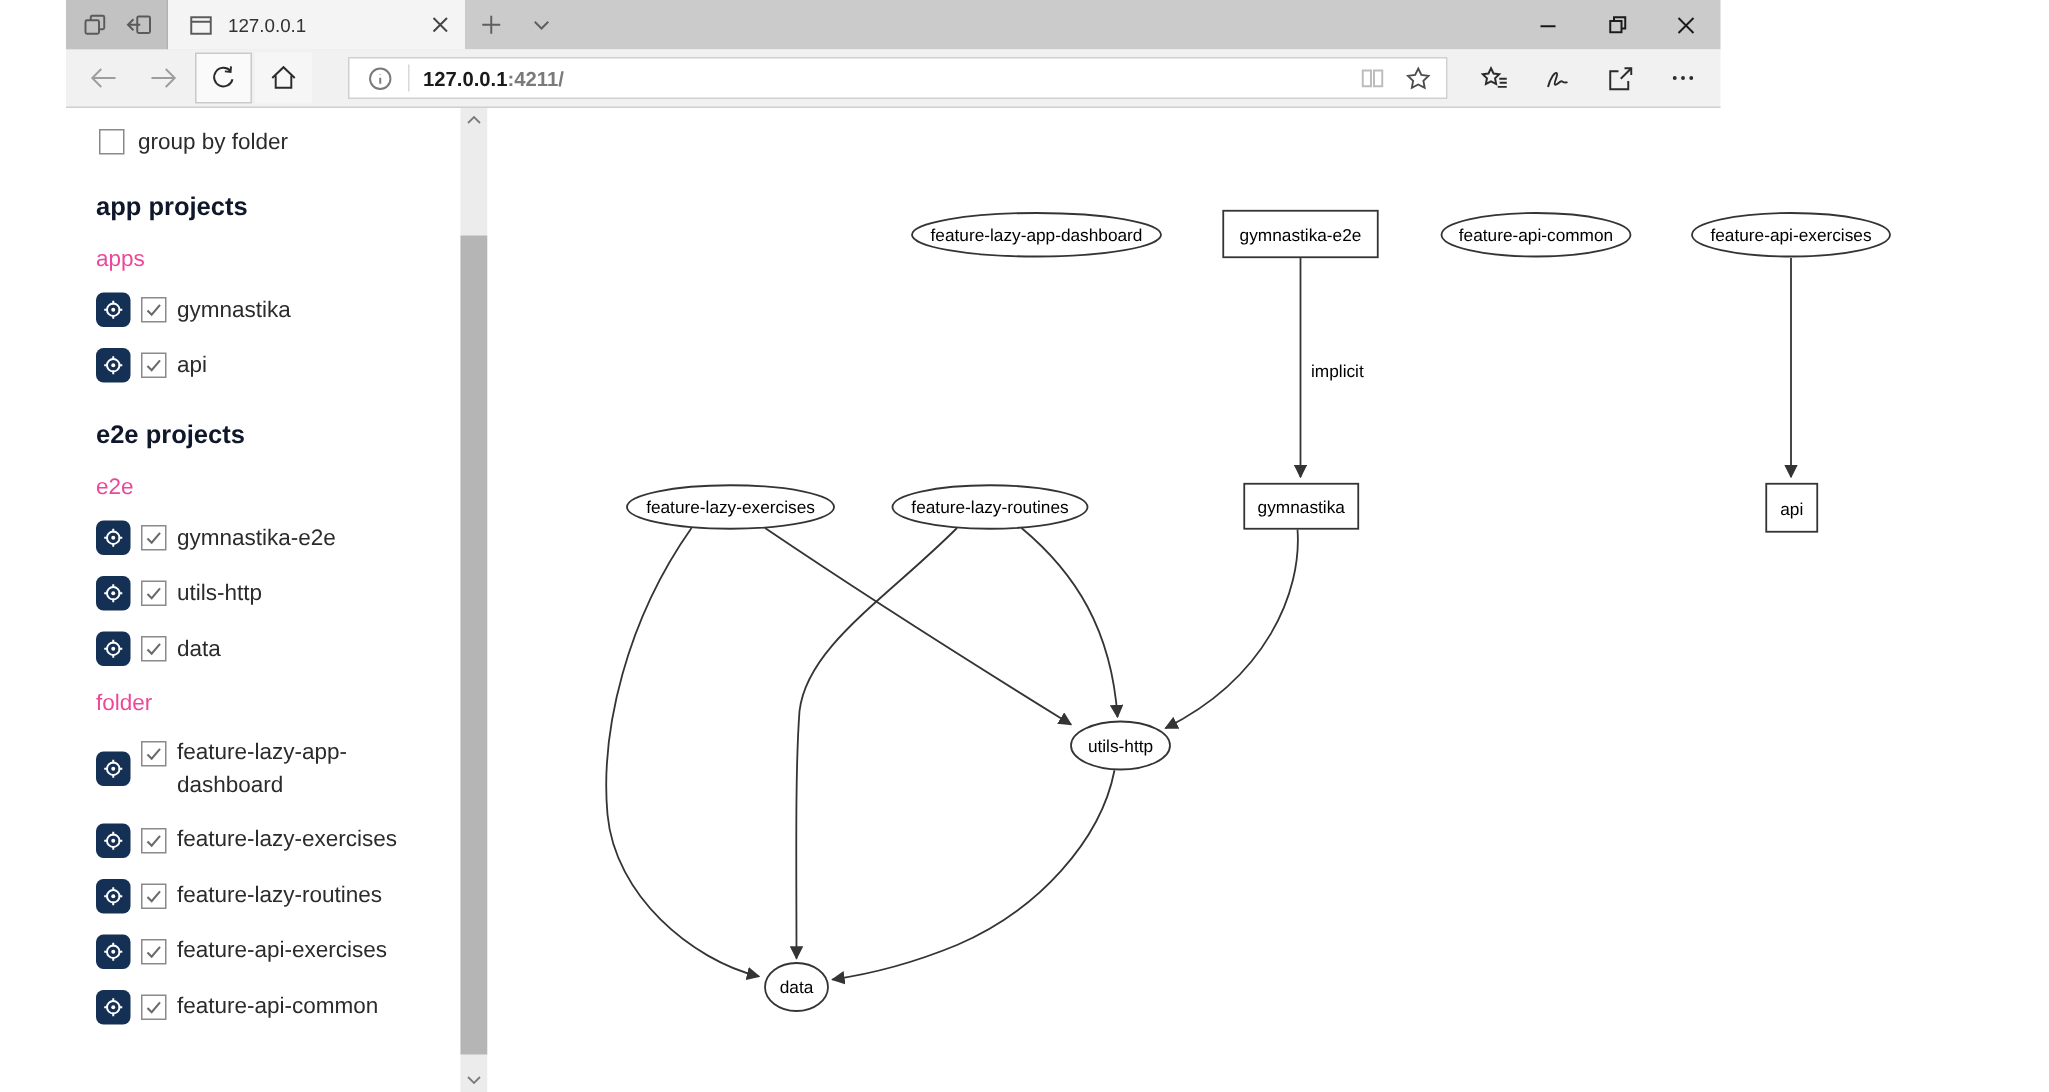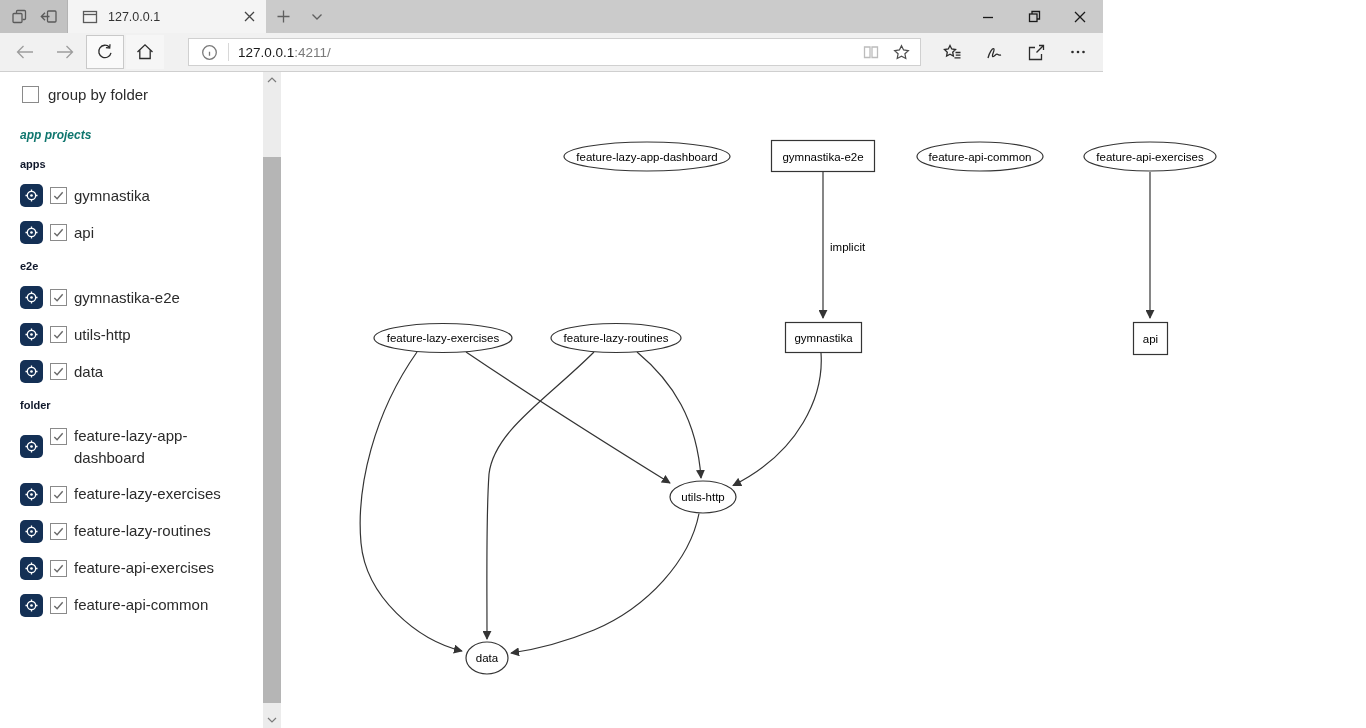--- a/index.html
+++ b/index.html
@@ -1,18 +1,18 @@
 <!DOCTYPE html>
 <html><head>
 <meta charset="utf-8">
 <style>
   * { box-sizing: border-box; margin: 0; padding: 0; }
   html,body { width:1366px; height:728px; overflow:hidden;
     font-family:"Liberation Sans", sans-serif; background:#fff; }
-  .window { width:1103px; height:728px; display:flex; flex-direction:column; }
+  .window { width:1103px; height:728px; display:flex; flex-direction:column;margin-left:44px; }
 
   
   .tabbar { height:33px; background:#cbcbcb; display:flex; align-items:stretch; flex:0 0 auto; }
   .tab-actions { width:68px; background:#c2c2c2; border-right:1px solid #b3b3b3;
     display:flex; align-items:center; justify-content:space-evenly; }
   .tb-icon { width:20px; height:20px; color:#5a5a5a; display:flex; align-items:center; justify-content:center; }
   .tab { width:198px; background:#f4f4f4; display:flex; align-items:center; padding:0 8px 0 12px; gap:8px; }
   .tab-title { font-size:12.5px; color:#333; flex:1; white-space:nowrap; overflow:hidden; }
   .tab-close { width:18px; height:18px; color:#444; display:flex; align-items:center; justify-content:center; }
   .tabbar-btn { width:34px; display:flex; align-items:center; justify-content:center; color:#5f5f5f; }
@@ -23,37 +23,37 @@
   
   .navbar { height:39px; background:#f1f1f1; border-bottom:1px solid #cfcfcf;
     display:flex; align-items:center; padding:0 6px; gap:2px; flex:0 0 auto; }
   .nav-btn { width:38px; height:34px; display:flex; align-items:center; justify-content:center; color:#2b2b2b; }
   .nav-btn.disabled { color:#9d9d9d; }
   .nav-btn.boxed { background:#fafafa; border:1px solid #c9c9c9; }
   .nav-btn.lite { background:#f6f6f6; }
   .addressbar { height:28px; flex:1; max-width:1005px; margin-left:22px; background:#fff;
     border:1px solid #d0d0d0; display:flex; align-items:center; padding:0 4px 0 10px; }
   .ab-divider { width:1px; height:18px; background:#d8d8d8; margin:0 9px; }
-  .url { font-size:13.5px; color:#1a1a1a; flex:1; white-space:nowrap; }
+  .url { font-size:13.5px; color:#1a1a1a; flex:1; white-space:nowrap;font-weight:bold; }
   .url .rest { color:#7a7a7a; }
   .ab-icon { width:30px; height:26px; display:flex; align-items:center; justify-content:center; }
   .navbar-right { display:flex; align-items:center; margin-left:10px; gap:4px; }
   .nr-btn { width:38px; height:34px; display:flex; align-items:center; justify-content:center; color:#2b2b2b; }
 
   
   .content { flex:1; display:flex; min-height:0; background:#fff; }
 
   
   .sidebar { width:263px; padding:12px 0 0 20px; overflow:hidden; flex:0 0 auto; }
   .gbf-row { display:flex; align-items:center; gap:9px; margin:2px 0 0 2px; }
   .checkbox { width:17px; height:17px; border:1px solid #8a8a8a; background:#fff;
     display:flex; align-items:center; justify-content:center; flex:0 0 auto; }
   .gbf-label { font-size:15px; color:#2b2b2b; }
-  .sec-heading { font-size:12px; font-weight:bold; color:#0f766e; margin:25px 0 0 0;font-style:italic; }
-  .grp-label { font-size:11px; font-weight:bold; color:#0f172a; margin:16px 0 0 0; }
+  .sec-heading { font-size:17px; font-weight:bold; color:#0f172a; margin:25px 0 0 0; }
+  .grp-label { font-size:15px; font-weight:normal; color:#ec4899; margin:16px 0 0 0; }
   .proj-row { display:flex; align-items:center; gap:7px; margin:14px 0 0 0; }
   .focus-btn { width:23px; height:23px; border-radius:5px; background:#143055;
     display:flex; align-items:center; justify-content:center; flex:0 0 auto; }
   .proj-label { font-size:15px; color:#2b2b2b; line-height:1.45; }
   .proj-row.wrap { align-items:center; }
   .proj-row.wrap .proj-label { width:150px; }
   .proj-row.wrap .checkbox { align-self:flex-start; margin-top:3px; }
 
   
   .sb-scroll { width:18px; background:#ececec; flex:0 0 auto; display:flex; flex-direction:column;
@@ -270,20 +270,21 @@
             </svg>
         </span>
         <span class="checkbox">
             <svg width="13" height="13" viewBox="0 0 14 14">
               <path d="M2.5 7.5 L5.5 10.5 L11.5 3.5" fill="none" stroke="#6a6a6a" stroke-width="1.5"></path>
             </svg>
           </span>
         <span class="proj-label">api</span>
       </div>
 
+      <div class="sec-heading">e2e projects</div>
       <div class="grp-label">e2e</div>
 
       <div class="proj-row">
         <span class="focus-btn">
           <svg width="17" height="17" viewBox="0 0 22 22">
               <g stroke="#fff" stroke-width="1.7" fill="none">
                 <circle cx="11" cy="11" r="5.4"></circle>
                 <path d="M11 3.2 V6.4 M11 15.6 V18.8 M3.2 11 H6.4 M15.6 11 H18.8"></path>
               </g>
               <circle cx="11" cy="11" r="1.7" fill="#fff"></circle>

